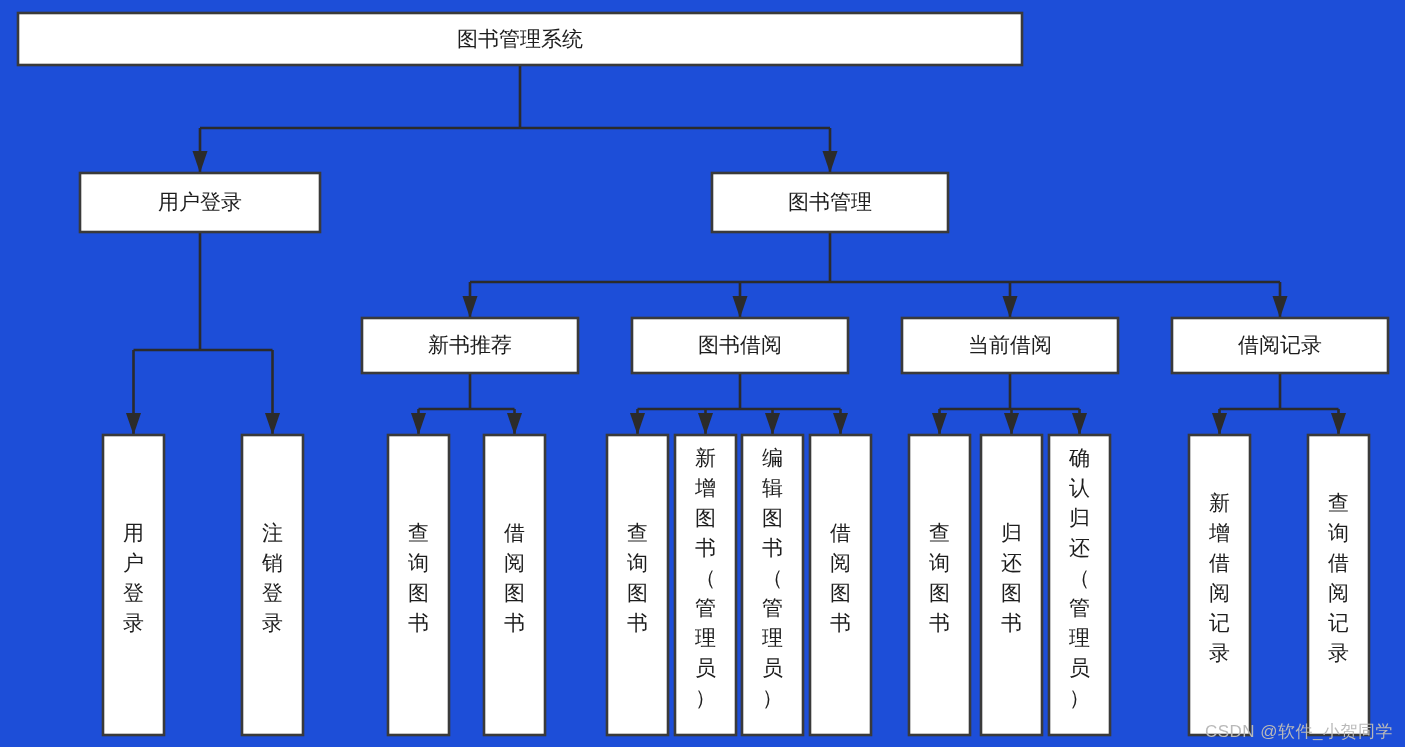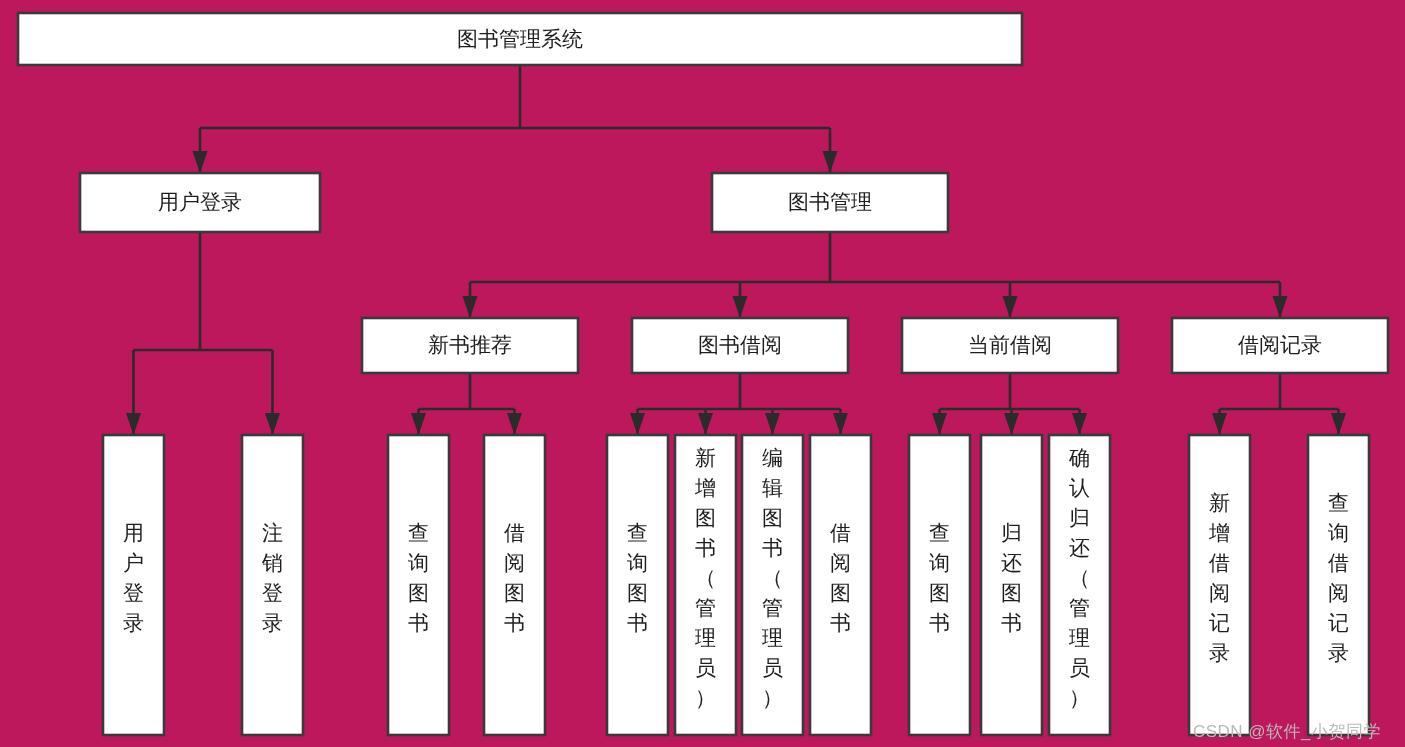--- a/index.html
+++ b/index.html
@@ -7,21 +7,21 @@
     padding: 0;
     background: #ffffff;
   }
   body {
     font-family: "Liberation Sans", "DejaVu Sans", sans-serif;
   }
   #stage {
     position: relative;
     width: 1405px;
     height: 747px;
-    background: #be185d;
+    background: #1d4ed8;
     overflow: hidden;
   }
   svg#diagram {
     position: absolute;
     left: 0;
     top: 0;
     width: 1405px;
     height: 747px;
   }
   .node-rect {
@@ -47,21 +47,21 @@
     dominant-baseline: middle;
   }
   .node-label-v {
     font-family: "Liberation Sans", "DejaVu Sans", sans-serif;
     font-size: 21px;
     fill: #1d1d1d;
     text-anchor: middle;
   }
   .watermark {
     position: absolute;
-    right: 24px;
+    right: 12px;
     bottom: 4px;
     font-family: "Liberation Sans", "DejaVu Sans", sans-serif;
     font-size: 17px;
     color: #b9b9b9;
     letter-spacing: 0.5px;
     white-space: nowrap;
     pointer-events: none;
     margin-top: 24px;
   }
 </style>

